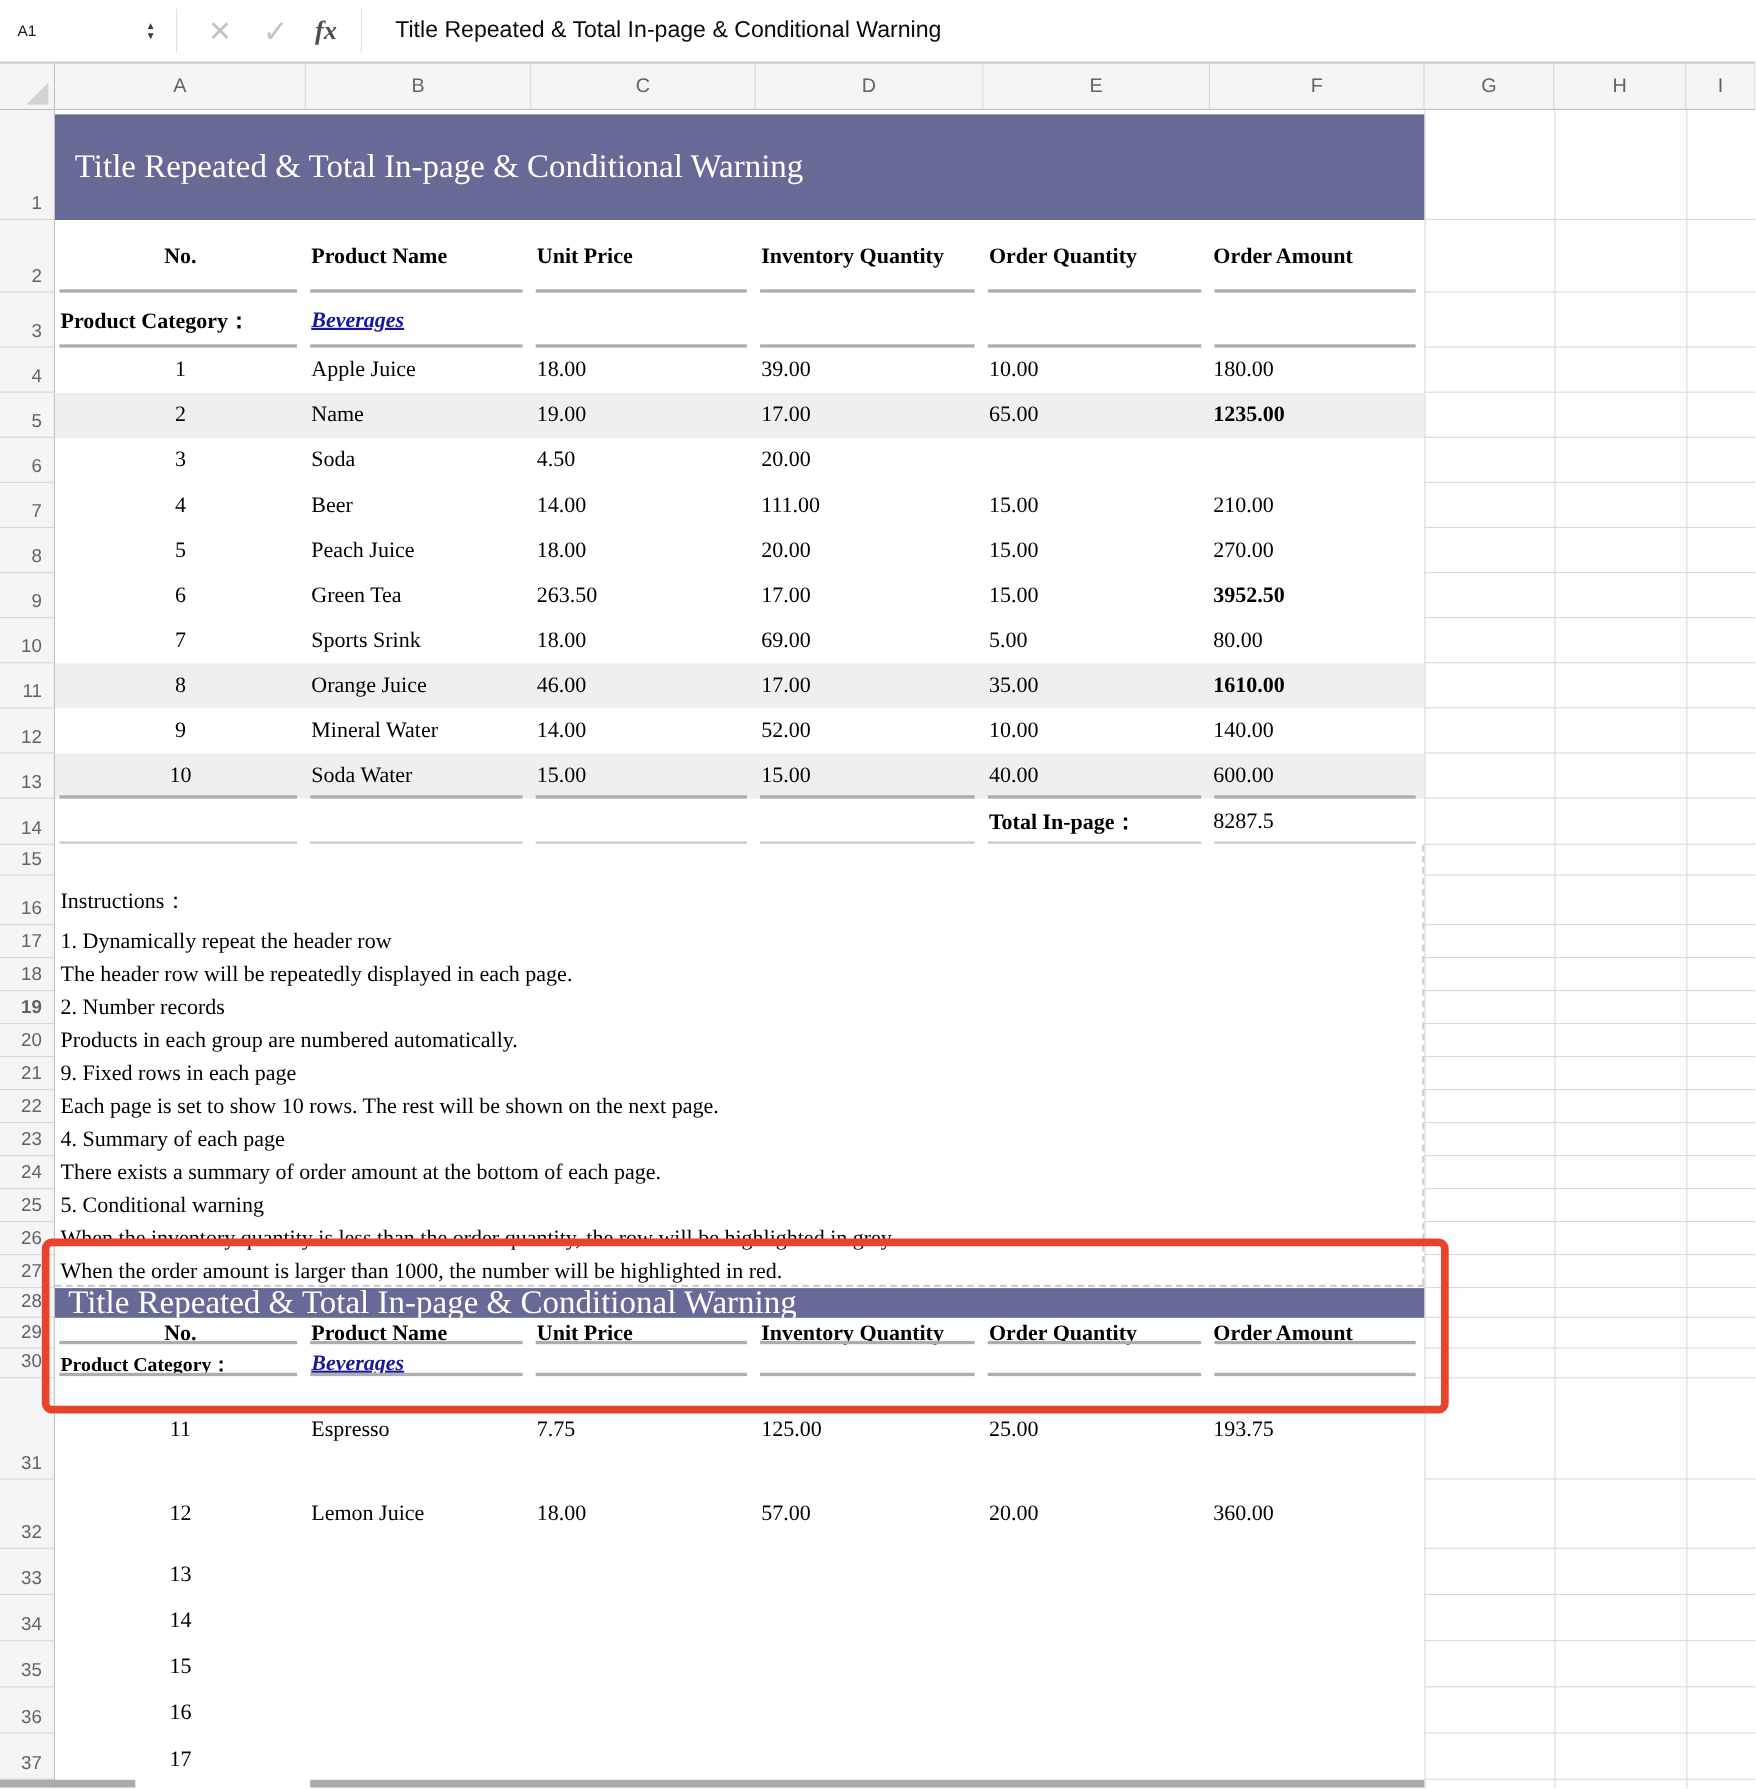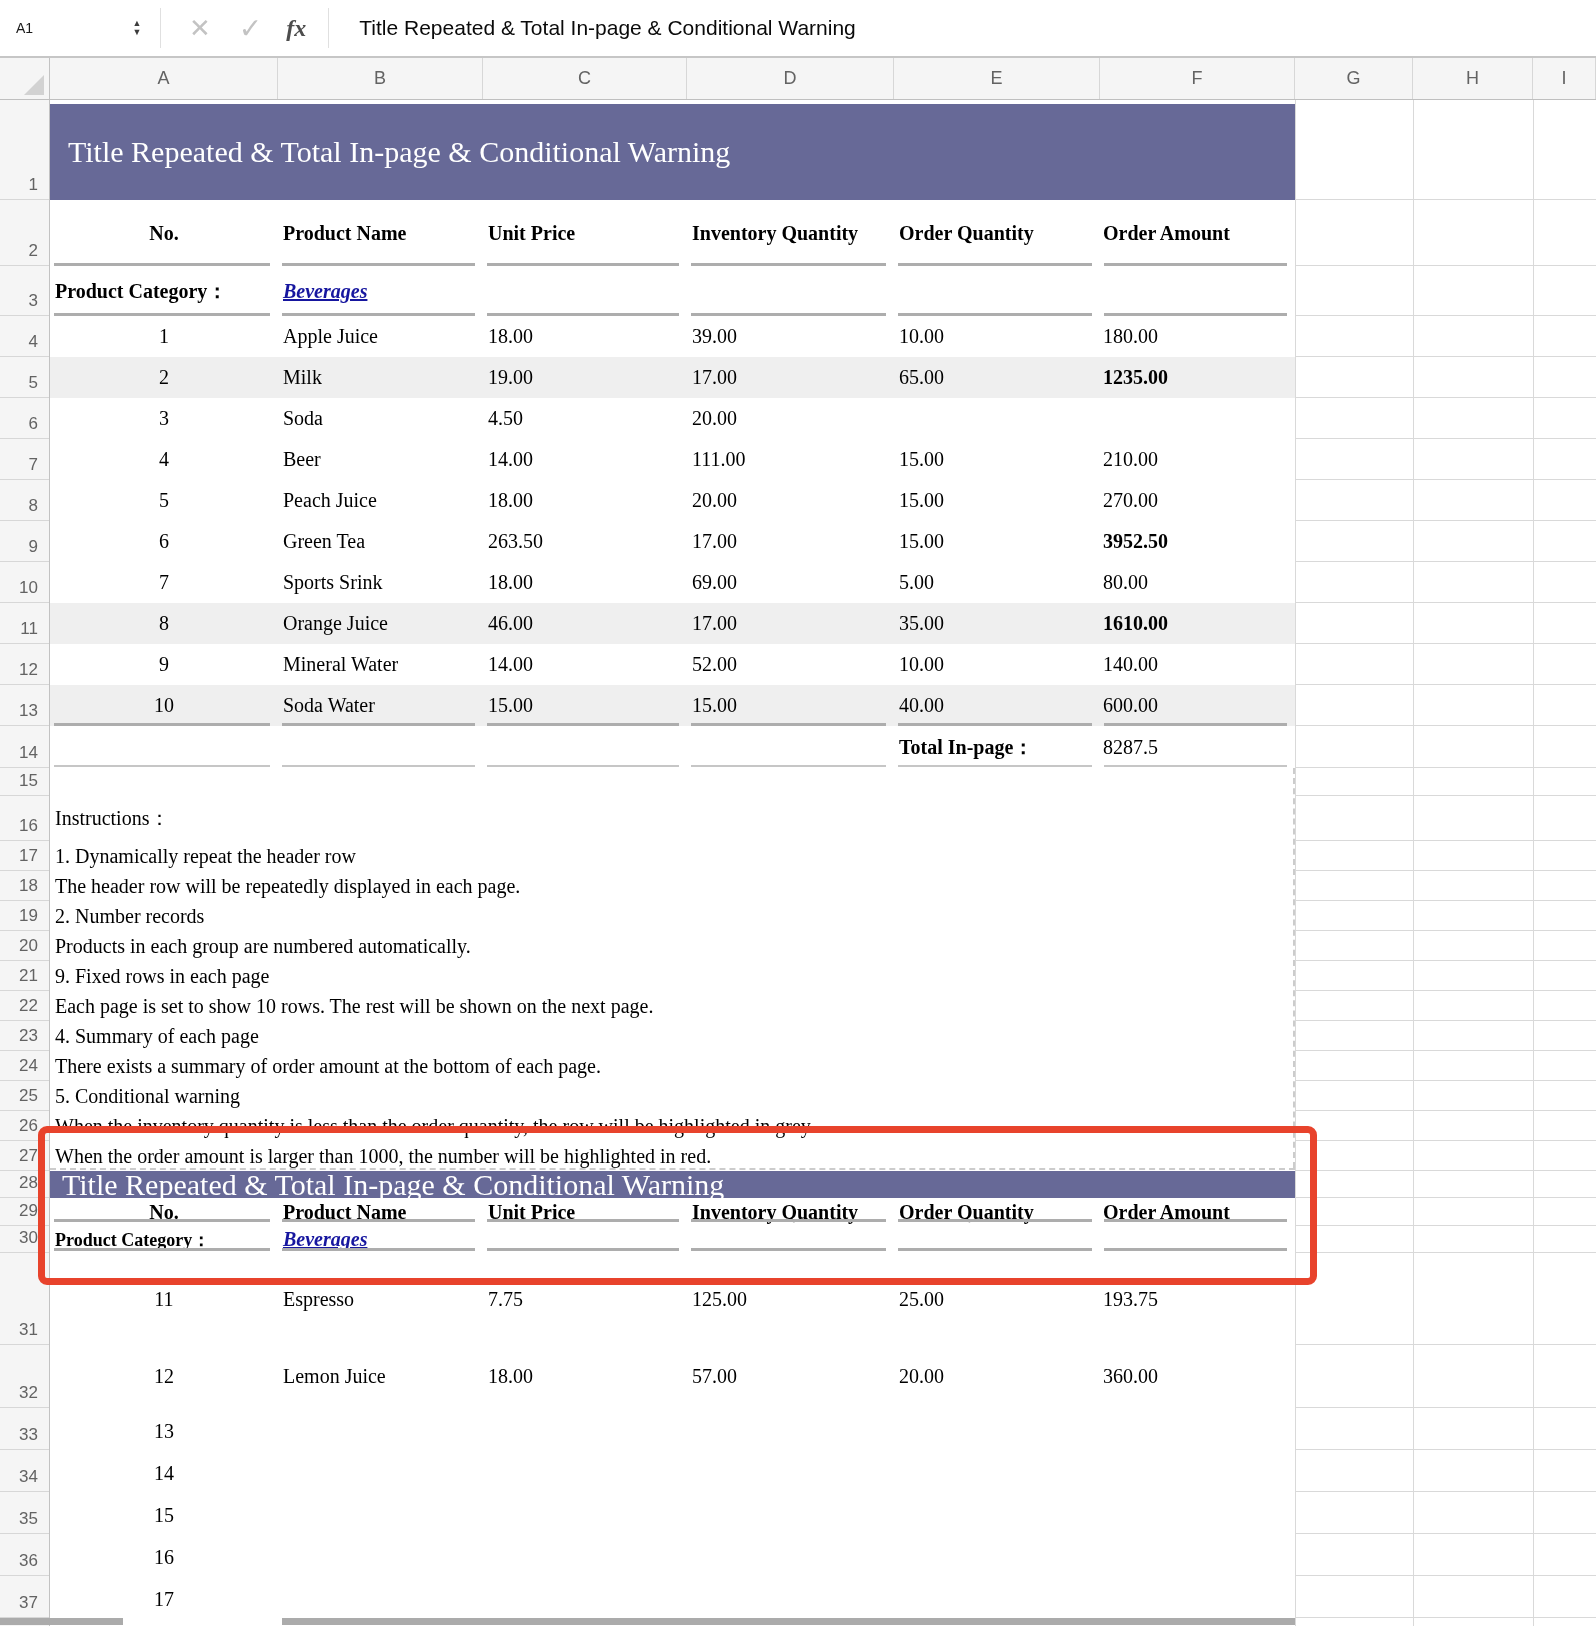--- a/index.html
+++ b/index.html
@@ -141,21 +141,21 @@
       <div class="rowcell" style="height: 41px;">9</div>
       <div class="rowcell" style="height: 41px;">10</div>
       <div class="rowcell" style="height: 41px;">11</div>
       <div class="rowcell" style="height: 41px;">12</div>
       <div class="rowcell" style="height: 41px;">13</div>
       <div class="rowcell" style="height: 42px;">14</div>
       <div class="rowcell" style="height: 28px;">15</div>
       <div class="rowcell" style="height: 45px;">16</div>
       <div class="rowcell" style="height: 30px;">17</div>
       <div class="rowcell" style="height: 30px;">18</div>
-      <div class="rowcell" style="height: 30px;">19</div>
+      <div class="rowcell" style="height: 30px; font-weight: bold;">19</div>
       <div class="rowcell" style="height: 30px;">20</div>
       <div class="rowcell" style="height: 30px;">21</div>
       <div class="rowcell" style="height: 30px;">22</div>
       <div class="rowcell" style="height: 30px;">23</div>
       <div class="rowcell" style="height: 30px;">24</div>
       <div class="rowcell" style="height: 30px; text-align: right;">25</div>
       <div class="rowcell" style="height: 30px;">26</div>
       <div class="rowcell" style="height: 30px;">27</div>
       <div class="rowcell" style="height: 27px;">28</div>
       <div class="rowcell" style="height: 28px; text-align: center;">29</div>
@@ -195,21 +195,21 @@
         <div class="band" style="top: 316px; height: 41px;">
           <span class="cell cA">1</span>
           <span class="cell cB">Apple Juice</span>
           <span class="cell cC">18.00</span>
           <span class="cell cD">39.00</span>
           <span class="cell cE">10.00</span>
           <span class="cell cF">180.00</span>
         </div>
         <div class="band greyrow" style="top: 357px; height: 41px;">
           <span class="cell cA">2</span>
-          <span class="cell cB">Milk</span>
+          <span class="cell cB">Name</span>
           <span class="cell cC">19.00</span>
           <span class="cell cD">17.00</span>
           <span class="cell cE">65.00</span>
           <span class="cell cF warn">1235.00</span>
         </div>
         <div class="band" style="top: 398px; height: 41px;">
           <span class="cell cA">3</span>
           <span class="cell cB">Soda</span>
           <span class="cell cC">4.50</span>
           <span class="cell cD">20.00</span>

